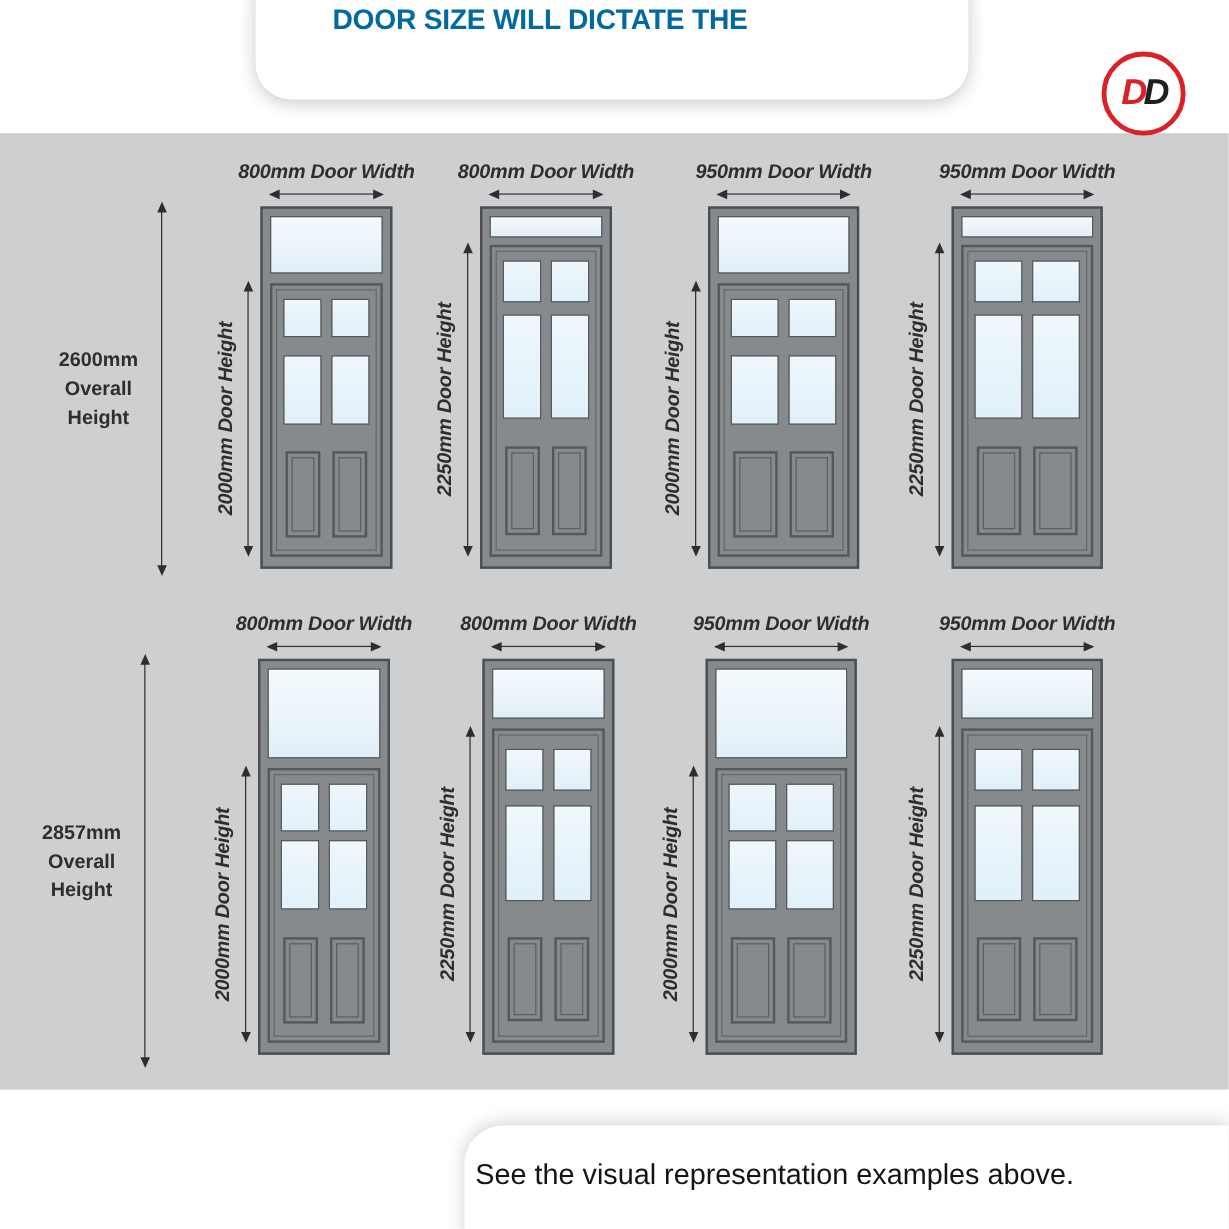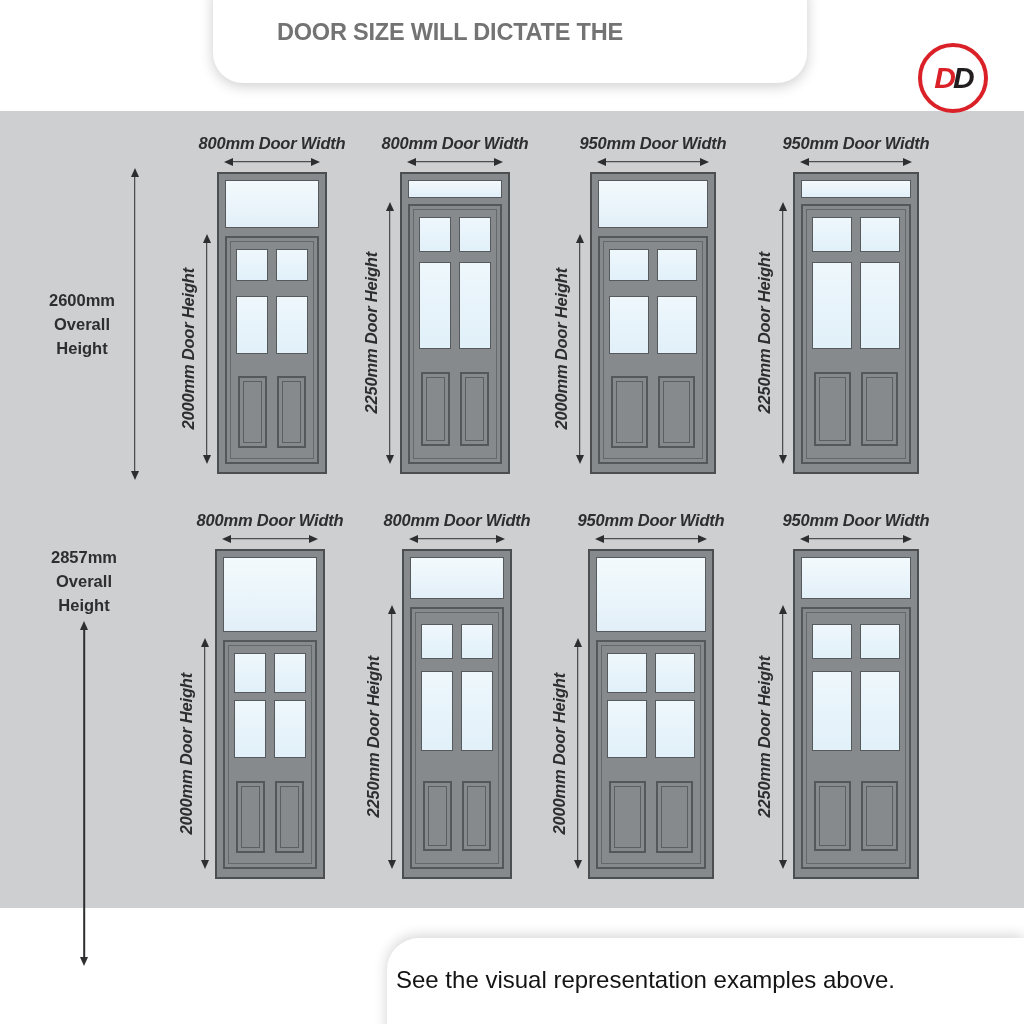--- a/index.html
+++ b/index.html
@@ -15,22 +15,22 @@
   html,body{width:1024px;height:1024px;overflow:hidden;background:#ffffff;
     font-family:"Liberation Sans","DejaVu Sans",sans-serif;}
   .stage{position:relative;width:1024px;height:1024px;}
 
   
   .band{position:absolute;left:0;top:111px;width:1024px;height:797px;background:var(--band);}
 
   
   .title-card{position:absolute;left:213px;top:-30px;width:594px;height:113px;background:#ffffff;
     border-radius:30px;box-shadow:0 3px 14px rgba(0,0,0,.20);}
-  .title-text{position:absolute;left:0;top:48px;width:474px;text-align:center;
-    font-size:23.5px;font-weight:bold;color:#737373;line-height:28px;letter-spacing:-0.2px;}
+  .title-text{position:absolute;left:0;top:32px;width:474px;text-align:center;
+    font-size:23.5px;font-weight:bold;color:#0369a1;line-height:28px;letter-spacing:-0.2px;}
 
   
   .logo{position:absolute;left:918px;top:43px;width:62px;height:62px;border:4px solid var(--red);
     border-radius:50%;background:#fff;display:flex;align-items:center;justify-content:center;}
   .logo span{font-size:30px;font-weight:bold;font-style:oblique;letter-spacing:-3px;line-height:1;}
   .logo .d1{color:var(--red);}
   .logo .d2{color:#221e1f;}
 
   
   .note-card{position:absolute;left:387px;top:938px;width:637px;height:120px;background:#ffffff;
@@ -109,21 +109,21 @@
       <div>2600mm</div>
       <div>Overall</div>
       <div>Height</div>
     </div>
     <div class="varrow">
         <i class="tu"></i>
         <i class="td"></i>
       </div>
   </div>
 
-  <div class="overall" style="left:41px;top:545px;height:345px;flex-direction:column;">
+  <div class="overall" style="left:25px;top:545px;height:345px;">
     <div class="olabel">
       <div>2857mm</div>
       <div>Overall</div>
       <div>Height</div>
     </div>
     <div class="varrow">
         <i class="tu"></i>
         <i class="td"></i>
       </div>
   </div>

